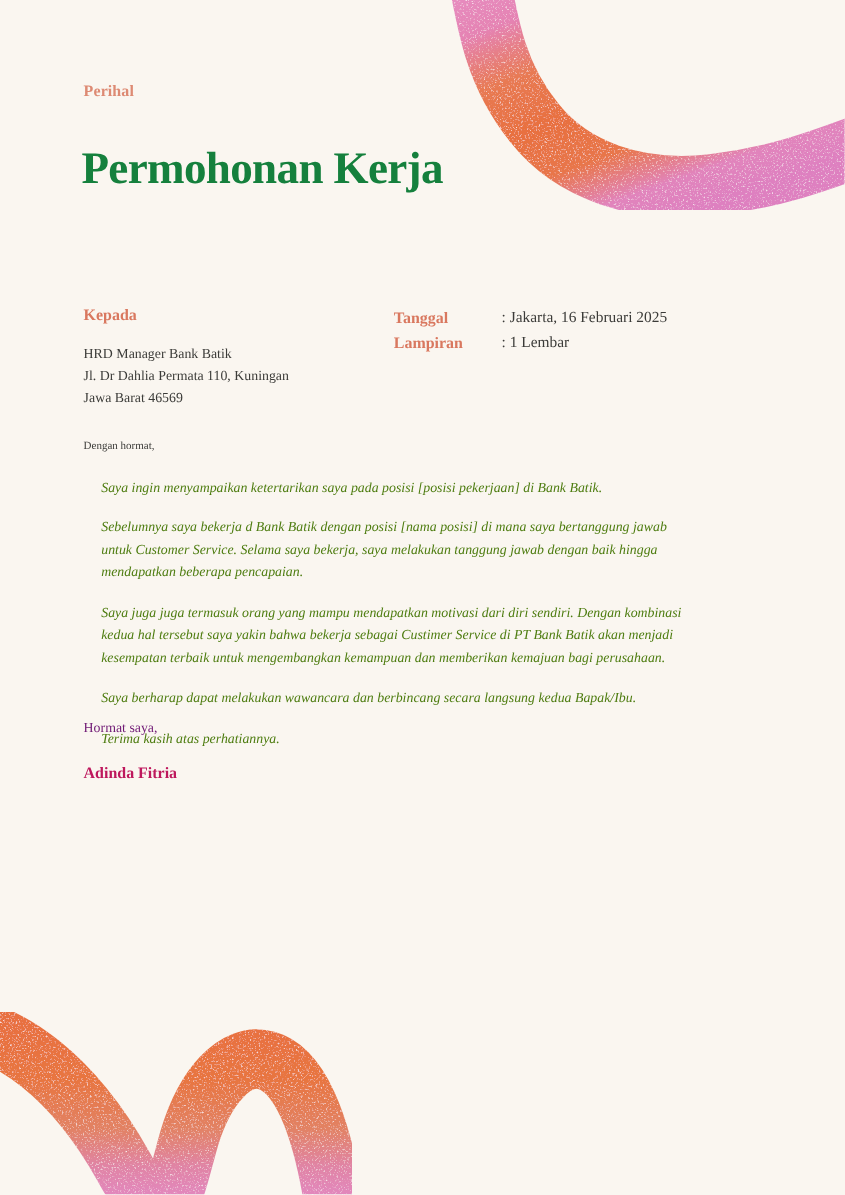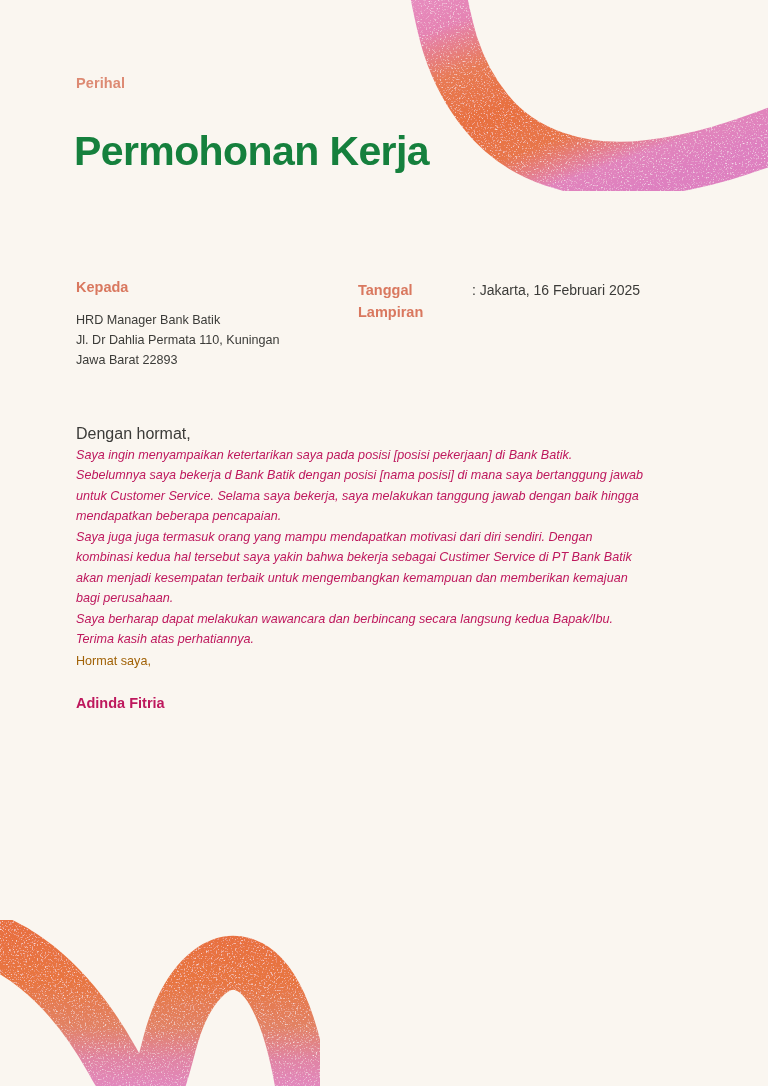--- a/index.html
+++ b/index.html
@@ -32,20 +32,21 @@
     height: 1086px;
     pointer-events: none;
   }
 
   
   .content {
     position: absolute;
     inset: 0;
     width: 668px;
     height: 1086px;
+    font-family: Liberation Serif, serif;
   }
 
   .eyebrow {
     position: absolute;
     left: 76px;
     top: 75px;
     font-size: 14.5px;
     font-weight: bold;
     letter-spacing: 0.1px;
     color: #dd8a73;
@@ -80,21 +81,21 @@
     line-height: 20px;
     color: #3b3b38;
   }
 
   
   .meta {
     position: absolute;
     left: 358px;
     top: 279px;
     display: flex;
-    gap: 16px;
+    gap: 0;
   }
   .meta-labels {
     width: 98px;
   }
   .meta-label {
     font-size: 14.5px;
     font-weight: bold;
     color: #d9785f;
     line-height: 22px;
     white-space: nowrap;
@@ -110,42 +111,41 @@
   }
 
   
   .body-block {
     position: absolute;
     left: 76px;
     top: 396px;
     width: 576px;
   }
   .salutation {
-    font-size: 16px;
+    font-size: 10px;
     line-height: 20.5px;
     color: #3b3b38;
     margin-bottom: 0;
-    margin-top: 28px;
   }
   .body-para {
     font-size: 12.6px;
     line-height: 20.5px;
-    color: #be185d;
+    color: #4d7c0f;
     font-style: italic;
-    margin: 0;
+    margin: 16px;
   }
   .body-para.spaced { margin-top: 0px; }
 
   
   .closing {
     position: absolute;
     left: 76px;
     top: 654px;
     font-size: 12.6px;
-    color: #a16207;
+    color: #701a75;
   }
   .signature {
     position: absolute;
     left: 76px;
     top: 695px;
     font-size: 14.5px;
     font-weight: bold;
     color: #be185d;
   }
 </style>
@@ -217,30 +217,31 @@
   <div class="content">
 
     <div class="eyebrow">Perihal</div>
 
     <h1 class="doc-title">Permohonan Kerja</h1>
 
     <div class="recipient">
       <div class="recipient-heading">Kepada</div>
       <div class="recipient-line">HRD Manager Bank Batik</div>
       <div class="recipient-line">Jl. Dr Dahlia Permata 110, Kuningan</div>
-      <div class="recipient-line">Jawa Barat 22893</div>
+      <div class="recipient-line">Jawa Barat 46569</div>
     </div>
 
     <div class="meta">
       <div class="meta-labels">
         <div class="meta-label">Tanggal</div>
         <div class="meta-label">Lampiran</div>
       </div>
       <div class="meta-values">
         <div class="meta-value">: Jakarta, 16 Februari 2025</div>
+        <div class="meta-value">: 1 Lembar</div>
       </div>
     </div>
 
     <div class="body-block">
       <div class="salutation">Dengan hormat,</div>
       <p class="body-para">Saya ingin menyampaikan ketertarikan saya pada posisi [posisi pekerjaan] di Bank Batik.</p>
       <p class="body-para spaced">Sebelumnya saya bekerja d Bank Batik dengan posisi [nama posisi] di mana saya bertanggung jawab untuk Customer Service. Selama saya bekerja, saya melakukan tanggung jawab dengan baik hingga mendapatkan beberapa pencapaian.</p>
       <p class="body-para spaced">Saya juga juga termasuk orang yang mampu mendapatkan motivasi dari diri sendiri. Dengan kombinasi kedua hal tersebut saya yakin bahwa bekerja sebagai Custimer Service di PT Bank Batik akan menjadi kesempatan terbaik untuk mengembangkan kemampuan dan memberikan kemajuan bagi perusahaan.</p>
       <p class="body-para spaced">Saya berharap dapat melakukan wawancara dan berbincang secara langsung kedua Bapak/Ibu.</p>
       <p class="body-para spaced">Terima kasih atas perhatiannya.</p>

